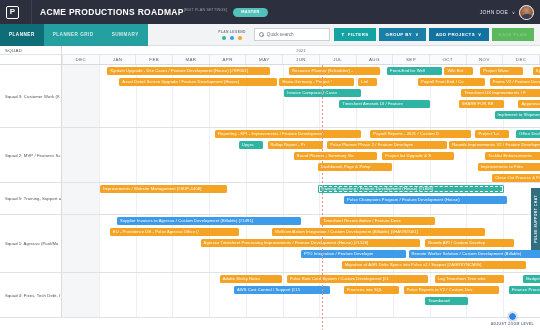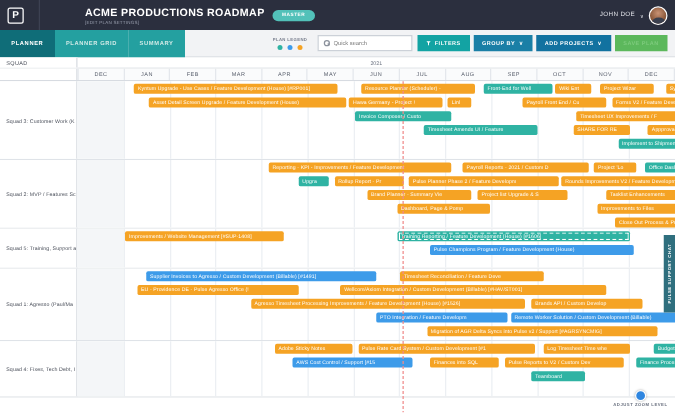--- a/index.html
+++ b/index.html
@@ -17,21 +17,21 @@
     height:24px; background:#2b2f3e; display:flex; align-items:center;
     padding:0 6px; position:relative;
   }
   .logo-mark {
     width:13px; height:13px; border:1.4px solid #fff; border-radius:2px;
     display:flex; align-items:center; justify-content:center;
     color:#fff; font-size:8px; font-weight:bold; margin-right:4px; line-height:1;
   }
   .logo-text { color:#fff; font-size:10px; font-weight:bold; letter-spacing:.2px; }
   .brand-sep { width:1px; height:24px; background:#3c4152; margin:0 8px; }
-  .plan-block { display:flex; flex-direction:column; justify-content:flex-end;margin-left:28px; }
+  .plan-block { display:flex; flex-direction:row; justify-content:flex-end; }
   .plan-title { color:#fff; font-size:8.5px; font-weight:bold; letter-spacing:.3px; }
   .plan-sub { color:#9aa0b0; font-size:3.6px; letter-spacing:.2px; margin-top:1px; }
   .master-pill {
     margin-left:6px; background:#52c1b9; color:#ffffff; font-size:3.8px;
     font-weight:bold; letter-spacing:.4px; padding:2.5px 8px; border-radius:8px;
     align-self:center;
   }
   .topbar-right {
     margin-left:auto; display:flex; align-items:center; gap:4px;
   }

